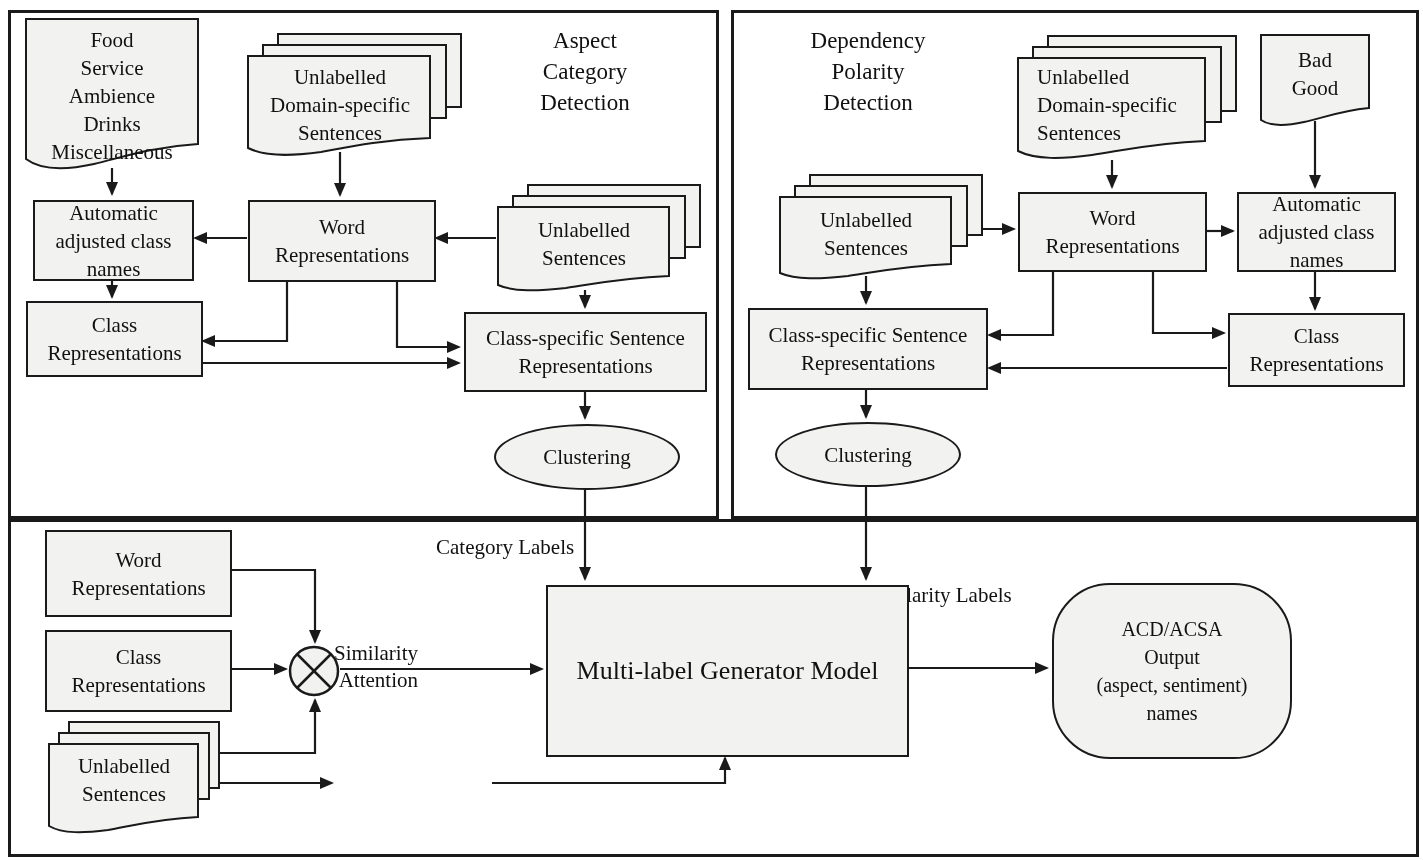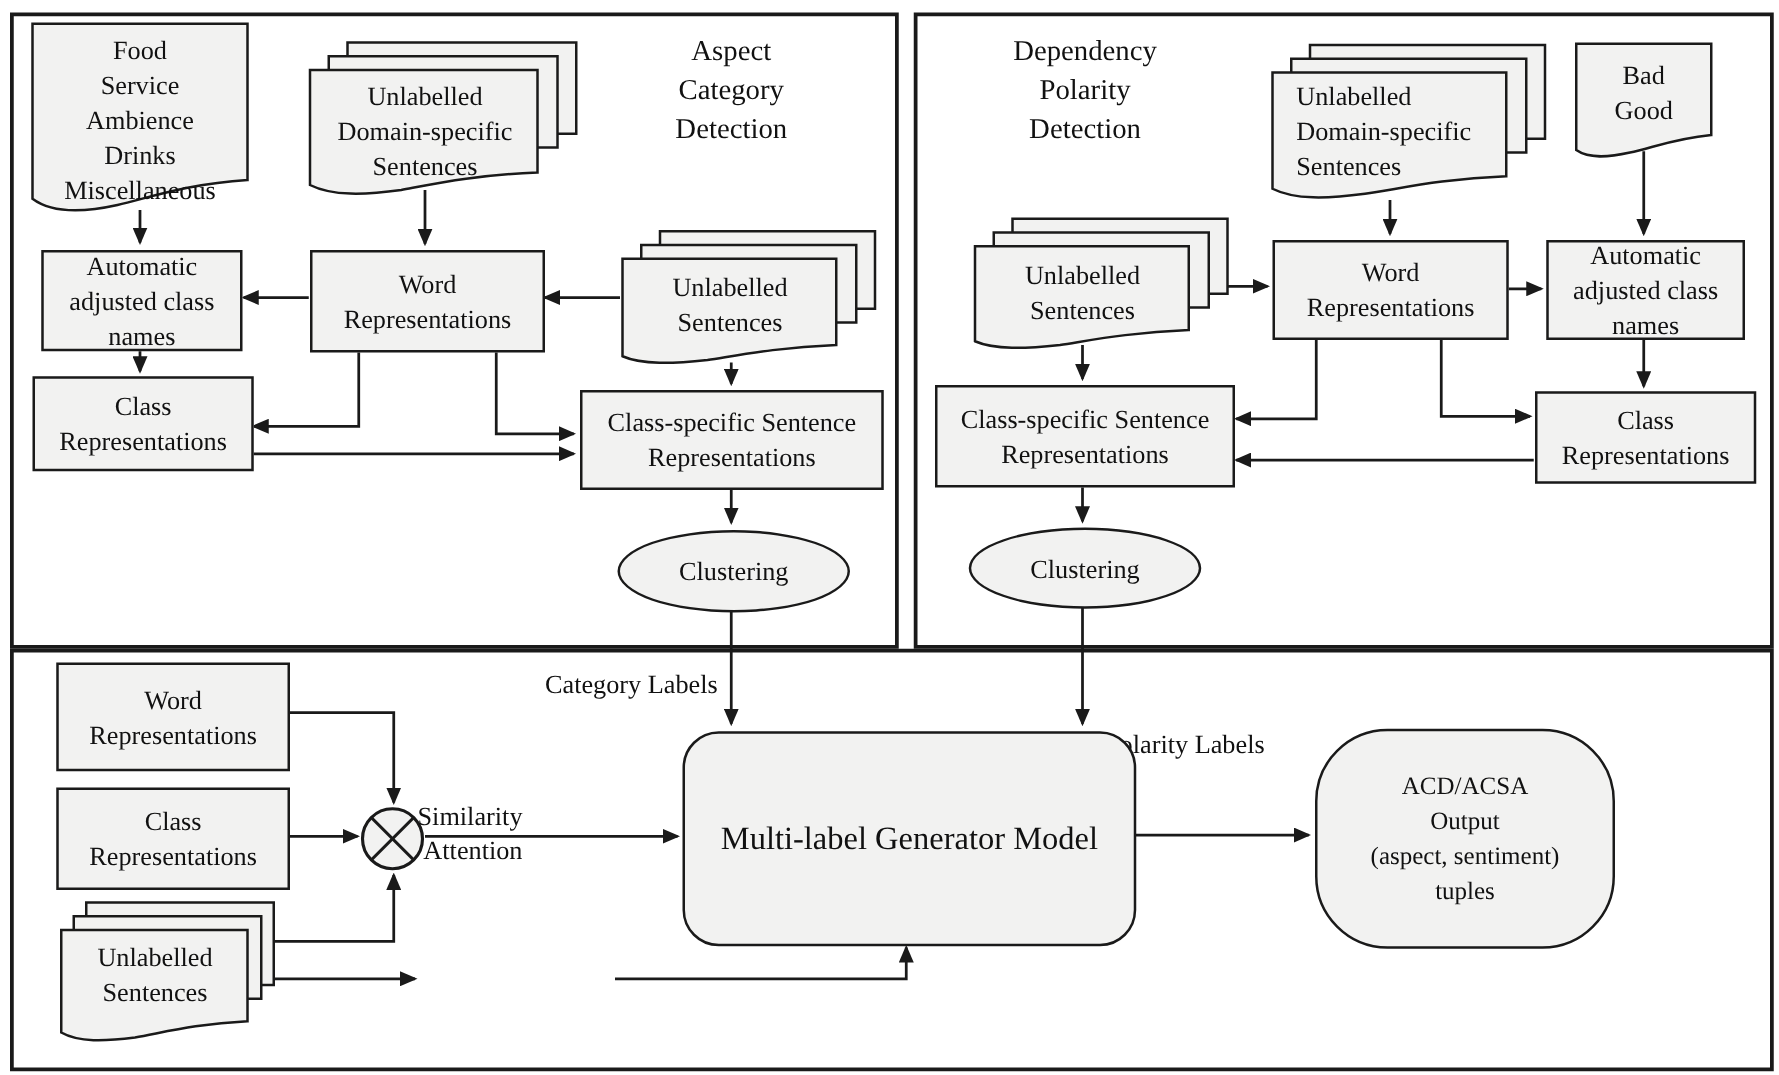--- a/index.html
+++ b/index.html
@@ -16,21 +16,21 @@
   .ellipse{border-radius:50%;}
   .doc-text{
     position:absolute;display:flex;align-items:flex-start;justify-content:center;
     text-align:center;font-size:21px;line-height:28px;white-space:pre-line;
   }
   .doc-text.left{justify-content:flex-start;text-align:left;}
   .flabel{position:absolute;font-size:21px;line-height:27px;white-space:pre-line;}
   .title{
     position:absolute;font-size:23px;line-height:31px;text-align:center;white-space:pre-line;
   }
-  .gen-text{font-size:26px;border-radius:29px;}
+  .gen-text{font-size:26px;}
   .out-shape{border-radius:58px;border-width:2.5px;font-size:20px;line-height:28px;}
   svg{position:absolute;overflow:visible;}
   .edges{left:0;top:0;pointer-events:none;}
   .docshape path,.docshape rect{fill:#f2f2f1;stroke:#1a1a1a;stroke-width:2px;}
 </style>
 </head>
 <body>
 
 <div id="stage">
 
@@ -183,15 +183,15 @@
 
 
   <div class="flabel" style="left:436px;top:534px;">Category Labels</div>
   <div class="flabel" style="left:884px;top:534px;margin-top:48px;">Polarity Labels</div>
 
   <div class="node gen-text" style="left:546px;top:585px;width:359px;height:168px;">Multi-label Generator Model</div>
 
   <div class="node out-shape" style="left:1052px;top:583px;width:236px;height:172px;">ACD/ACSA
 Output
 (aspect, sentiment)
-tuples</div>
+names</div>
 
 </div>
 
 </body></html>

